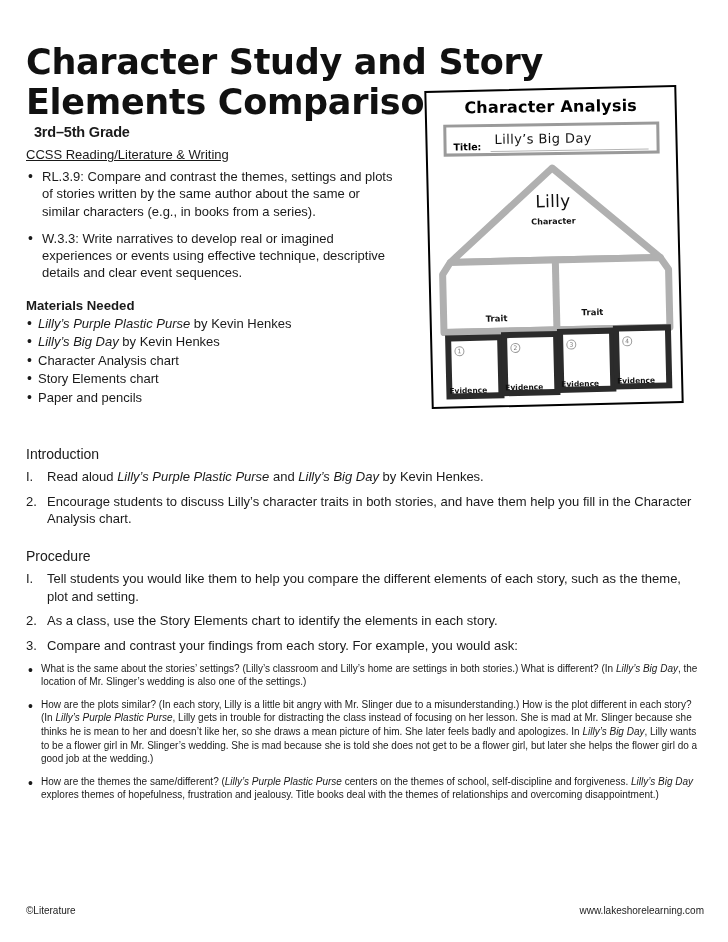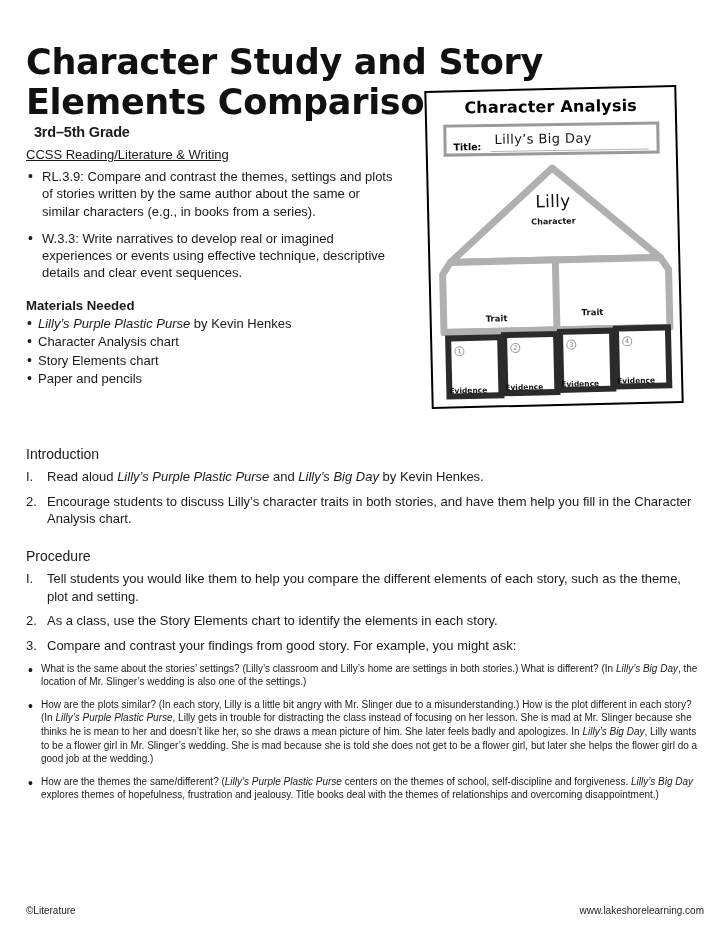--- a/index.html
+++ b/index.html
@@ -313,20 +313,21 @@
     <div class="grade">3rd–5th Grade</div>
     <div class="ccss">CCSS Reading/Literature &amp; Writing</div>
     <ul class="obj" id="objectives-list">
         <li>RL.3.9: Compare and contrast the themes, settings and plots of stories written by the same author about the same or similar characters (e.g., in books from a series).</li>
         <li>W.3.3: Write narratives to develop real or imagined experiences or events using effective technique, descriptive details and clear event sequences.</li>
       </ul>
 
     <div class="materials-head">Materials Needed</div>
     <ul class="mats" id="materials-list">
         <li><span class="it">Lilly’s Purple Plastic Purse</span><span> by Kevin Henkes</span></li>
+        <li><span class="it">Lilly’s Big Day</span><span> by Kevin Henkes</span></li>
         <li><span>Character Analysis chart</span></li>
         <li><span>Story Elements chart</span></li>
         <li><span>Paper and pencils</span></li>
       </ul>
   </div>
 
   <div class="diagram-wrap">
     <div class="sheet">
       <div class="sheet-inner">
 
@@ -382,21 +383,21 @@
         <li><span class="num">I.</span><span>Read aloud </span><span class="it">Lilly’s Purple Plastic Purse</span><span> and </span><span class="it">Lilly’s Big Day</span><span> by Kevin Henkes.</span></li>
         <li><span class="num">2.</span><span>Encourage students to discuss Lilly’s character traits in both stories, and have them help you fill in the Character Analysis chart.</span></li>
       </ol>
   </div>
 
   <div class="fullw" id="proc-block">
     <div class="blk-head">Procedure</div>
     <ol class="steps" id="proc-steps">
         <li><span class="num">I.</span><span>Tell students you would like them to help you compare the different elements of each story, such as the theme, plot and setting.</span></li>
         <li><span class="num">2.</span><span>As a class, use the Story Elements chart to identify the elements in each story.</span></li>
-        <li><span class="num">3.</span><span>Compare and contrast your findings from good story. For example, you might ask:</span></li>
+        <li><span class="num">3.</span><span>Compare and contrast your findings from each story. For example, you would ask:</span></li>
       </ol>
     <ul class="subs" id="proc-questions">
         <li><span>What is the same about the stories’ settings? (Lilly’s classroom and Lilly’s home are settings in both stories.) What is different? (In </span><span class="it">Lilly’s Big Day</span><span>, the location of Mr. Slinger’s wedding is also one of the settings.)</span></li>
         <li><span>How are the plots similar? (In each story, Lilly is a little bit angry with Mr. Slinger due to a misunderstanding.) How is the plot different in each story? (In </span><span class="it">Lilly’s Purple Plastic Purse</span><span>, Lilly gets in trouble for distracting the class instead of focusing on her lesson. She is mad at Mr. Slinger because she thinks he is mean to her and doesn’t like her, so she draws a mean picture of him. She later feels badly and apologizes. In </span><span class="it">Lilly’s Big Day</span><span>, Lilly wants to be a flower girl in Mr. Slinger’s wedding. She is mad because she is told she does not get to be a flower girl, but later she helps the flower girl do a good job at the wedding.)</span></li>
         <li><span>How are the themes the same/different? (</span><span class="it">Lilly’s Purple Plastic Purse</span><span> centers on the themes of school, self-discipline and forgiveness. </span><span class="it">Lilly’s Big Day</span><span> explores themes of hopefulness, frustration and jealousy. Title books deal with the themes of relationships and overcoming disappointment.)</span></li>
       </ul>
   </div>
 
   <div class="footer">
     <span class="f-left">©Literature</span>

